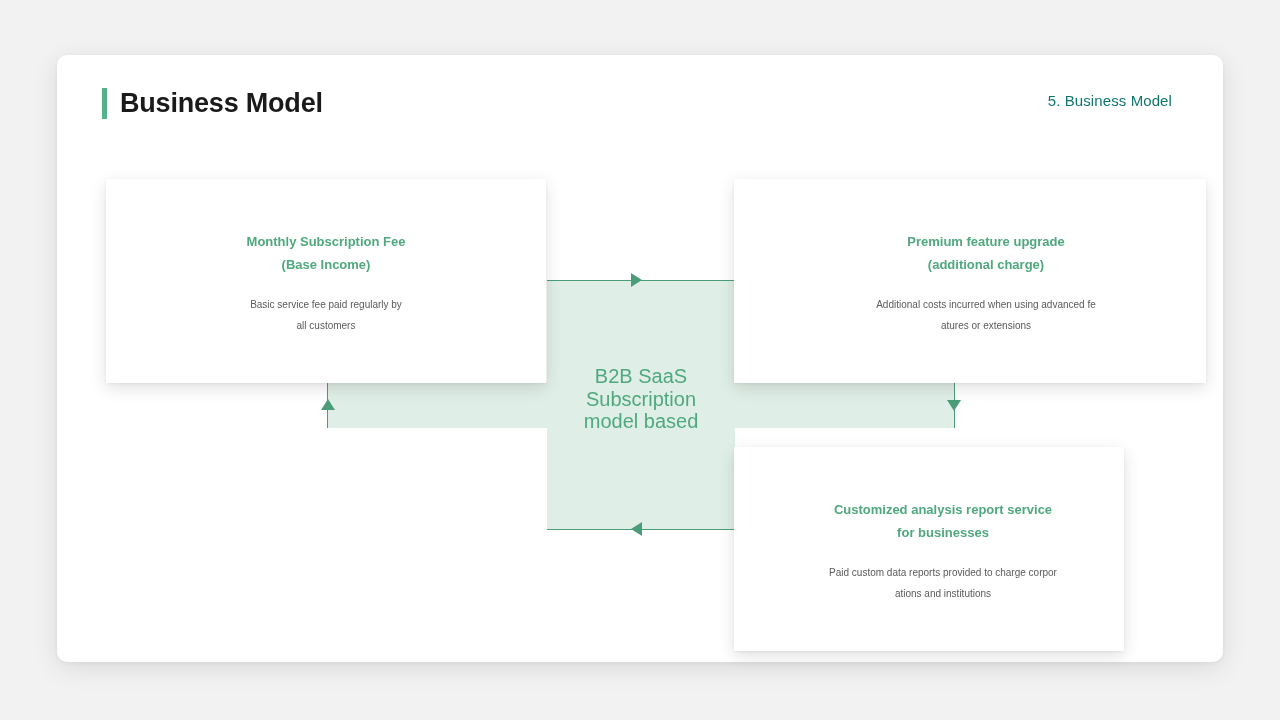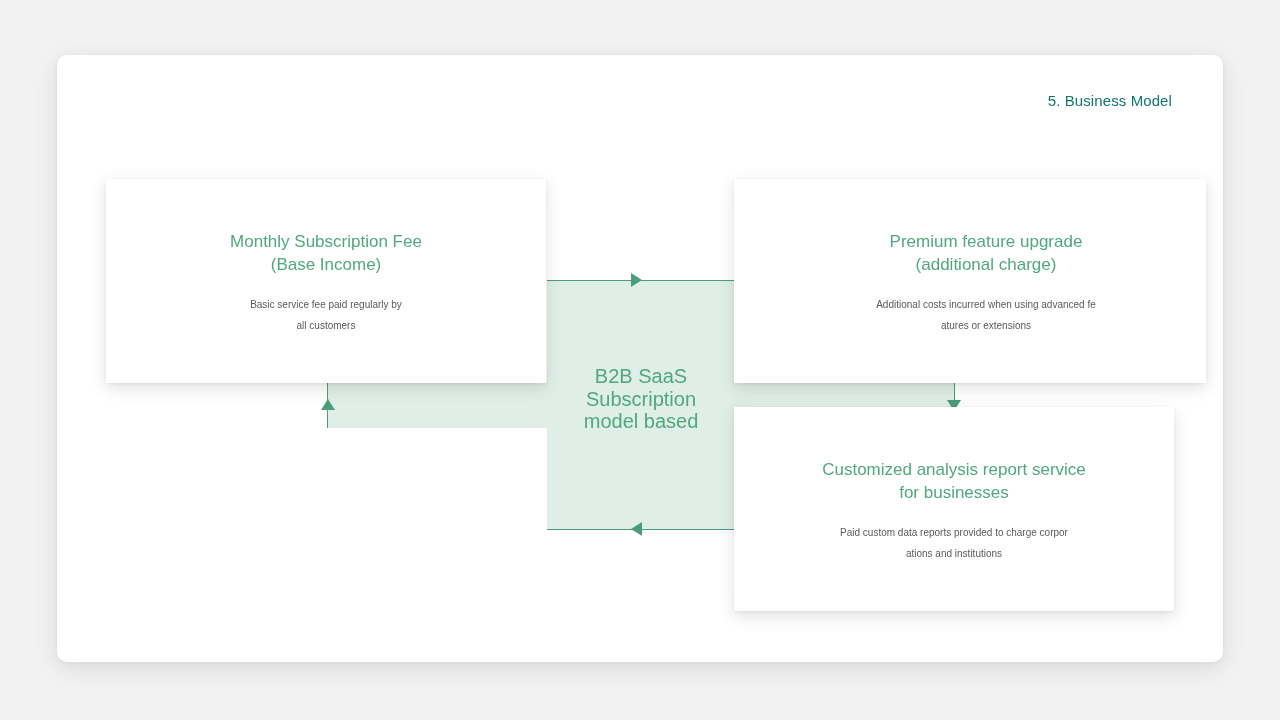--- a/index.html
+++ b/index.html
@@ -148,48 +148,52 @@
     box-shadow: 0 5px 16px rgba(0,0,0,0.12), 0 1px 3px rgba(0,0,0,0.06);
     z-index: 10;
     display: flex;
     flex-direction: column;
     align-items: center;
     justify-content: flex-start;
   }
   .card-tl { left: 49px;  top: 124px; width: 440px; height: 204px; }
   .card-tr { left: 677px; top: 124px; width: 440px; height: 204px; padding-left: 32px; }
   .card-bl { left: 49px;  top: 372px; width: 440px; height: 204px; }
-  .card-br { left: 677px; top: 352px; width: 440px; height: 204px; }
+  .card-br { left: 677px; top: 392px; width: 362px; height: 204px; padding-left: 28px; }
 
   .card-title {
     margin-top: 52px;
-    font-size: 17px;
+    font-size: 13px;
     line-height: 22.5px;
     color: #4fa87e;
-    font-weight: 400;
+    font-weight: 700;
     text-align: center;
     white-space: pre-line;
     padding: 0 16px;
   }
   .card-desc {
     margin-top: 18px;
     font-size: 10px;
     line-height: 21px;
     color: #5a5a5a;
     text-align: center;
     white-space: pre-line;
     padding: 0 24px;
   }
 </style>
 </head>
 <body>
 
 <div id="slide">
 
   <div id="header">
+    <div class="title-wrap">
+      <div class="title-bar"></div>
+      <div class="title-text">Business Model</div>
+    </div>
     <div class="section-label">5. Business Model</div>
   </div>
 
   <div id="diagram">
 
     <div class="cross-v"></div>
     <div class="cross-h"></div>
 
     <div class="line-h" style="left:490px; top:225px; width:188px;"></div>
     <div class="line-h" style="left:490px; top:474px; width:188px;"></div>

